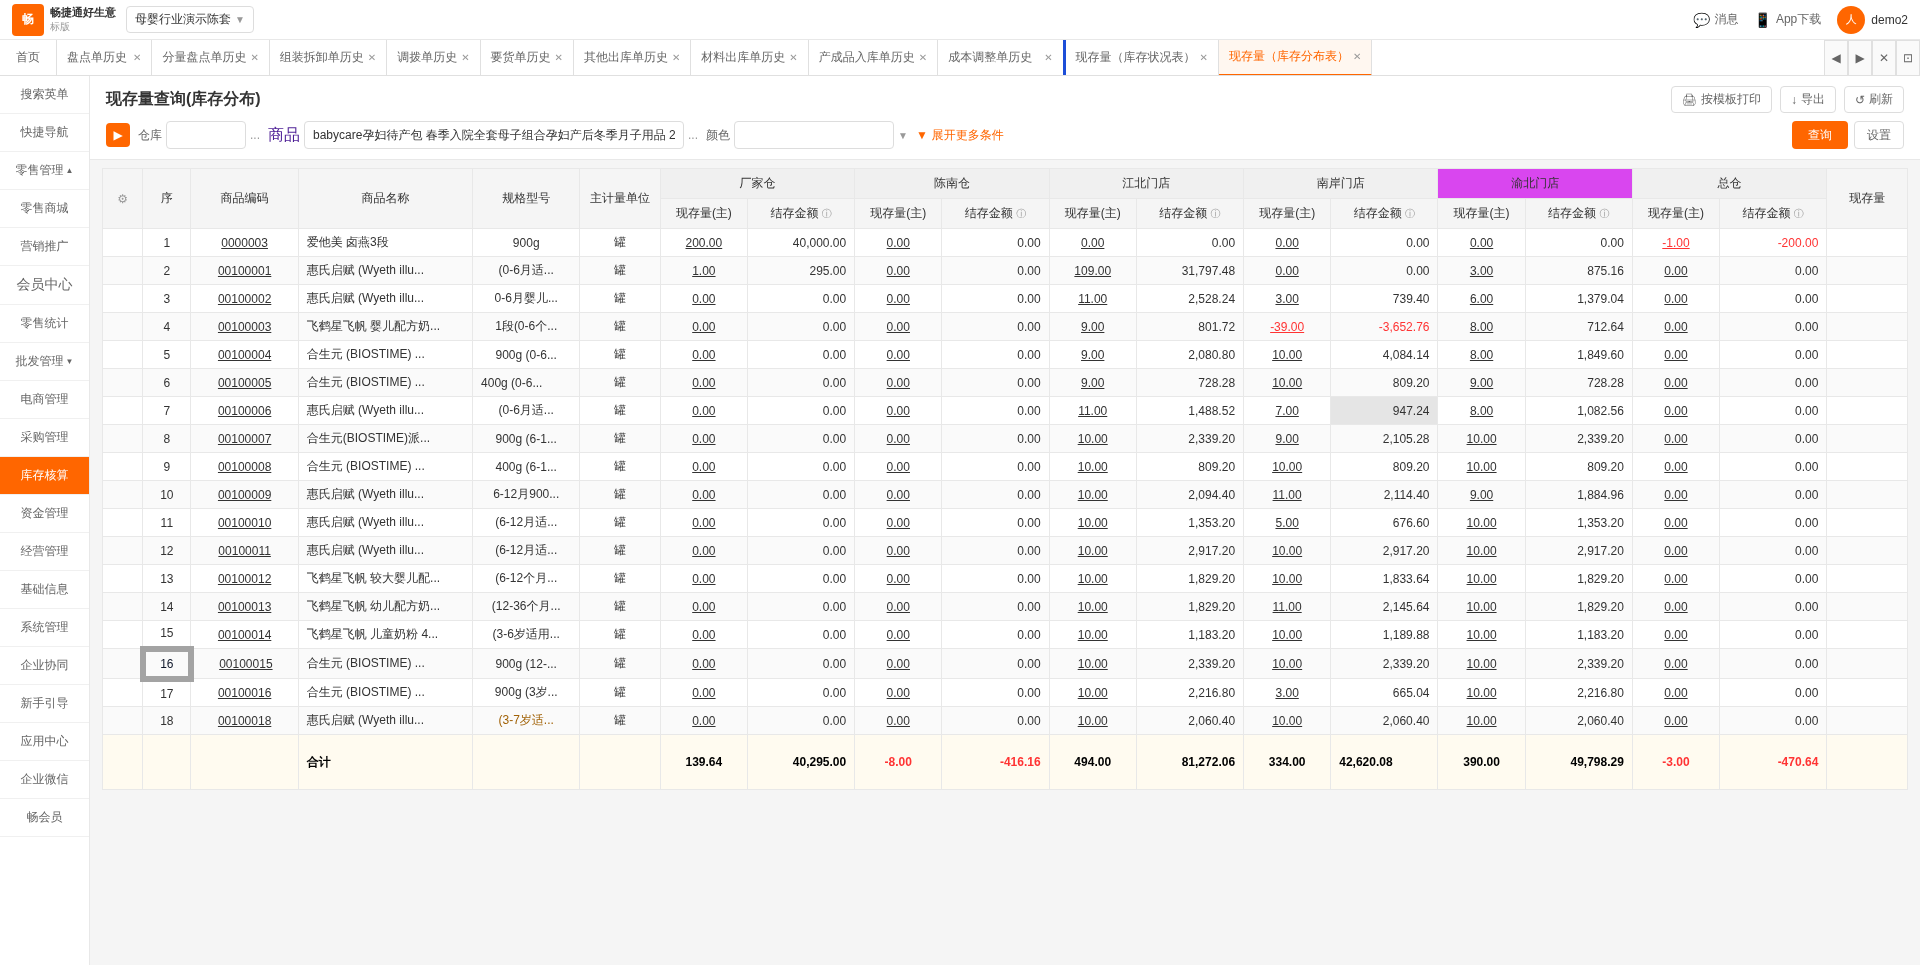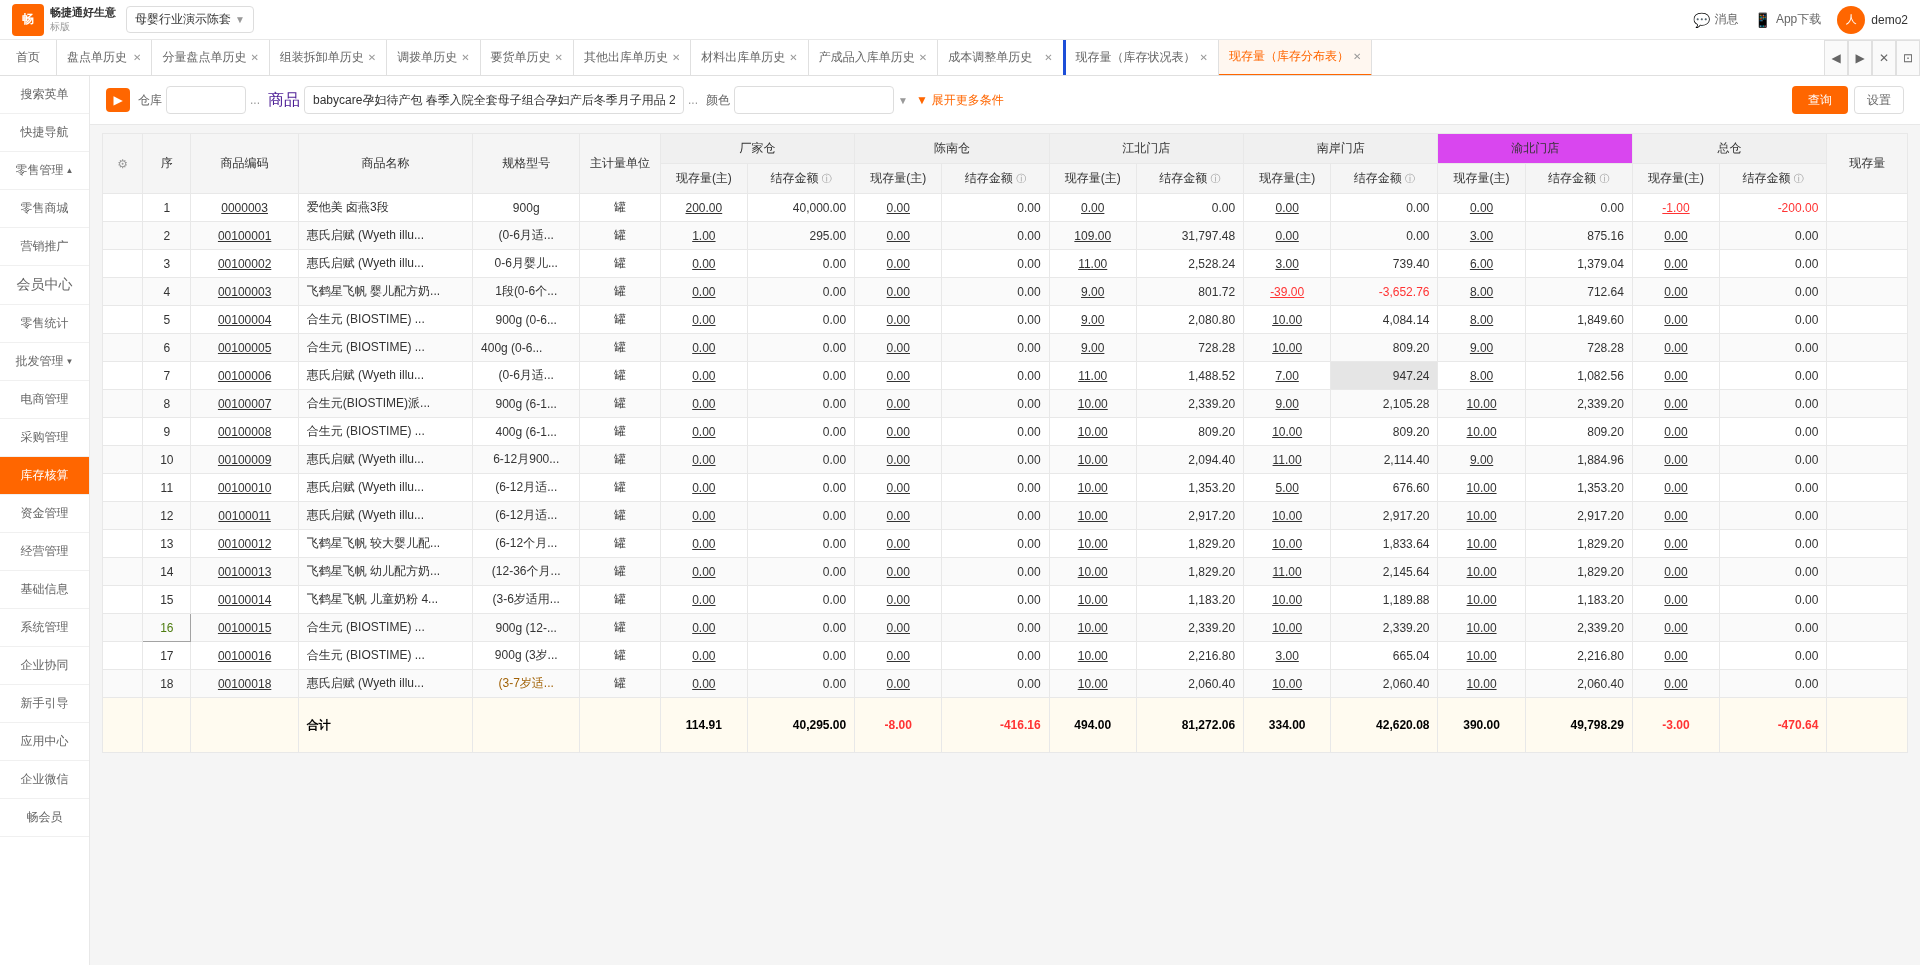--- a/index.html
+++ b/index.html
@@ -120,20 +120,37 @@
     <div style="padding:10px 4px; text-align:center; cursor:pointer; color:#666; font-size:12px; border-bottom:1px solid #f0f0f0;">企业协同</div>
     <div style="padding:10px 4px; text-align:center; cursor:pointer; color:#666; font-size:12px; border-bottom:1px solid #f0f0f0;">新手引导</div>
     <div style="padding:10px 4px; text-align:center; cursor:pointer; color:#666; font-size:12px; border-bottom:1px solid #f0f0f0;">应用中心</div>
     <div style="padding:10px 4px; text-align:center; cursor:pointer; color:#666; font-size:12px; border-bottom:1px solid #f0f0f0;">企业微信</div>
     <div style="padding:10px 4px; text-align:center; cursor:pointer; color:#666; font-size:12px; border-bottom:1px solid #f0f0f0;">畅会员</div>
   </div>
 
   <div style="flex:1; overflow:hidden; display:flex; flex-direction:column; background:#f5f5f5;">
 
     <div style="background:#fff; padding:10px 16px 0; border-bottom:1px solid #e8e8e8;">
+      <div style="display:flex; align-items:center; justify-content:space-between; margin-bottom:8px;">
+        <h2 style="font-size:16px; font-weight:bold; color:#333;">现存量查询(库存分布)</h2>
+        <div style="display:flex; gap:8px;">
+          <button style="display:flex; align-items:center; gap:4px; padding:4px 10px; border:1px solid #ddd; border-radius:4px; cursor:pointer; background:#fff; color:#666; font-size:12px;">
+            <span>🖨</span>
+            <span>按模板打印</span>
+          </button>
+          <button style="display:flex; align-items:center; gap:4px; padding:4px 10px; border:1px solid #ddd; border-radius:4px; cursor:pointer; background:#fff; color:#666; font-size:12px;">
+            <span>↓</span>
+            <span>导出</span>
+          </button>
+          <button style="display:flex; align-items:center; gap:4px; padding:4px 10px; border:1px solid #ddd; border-radius:4px; cursor:pointer; background:#fff; color:#666; font-size:12px;">
+            <span>↺</span>
+            <span>刷新</span>
+          </button>
+        </div>
+      </div>
 
       <div style="display:flex; align-items:center; gap:8px; padding-bottom:10px; flex-wrap:wrap;">
         <div style="width:24px; height:24px; background:#ff6600; border-radius:4px; display:flex; align-items:center; justify-content:center; color:white; cursor:pointer; font-size:12px; flex-shrink:0;">▶</div>
 
         <div style="display:flex; align-items:center; gap:4px;">
           <span style="color:#666; white-space:nowrap; font-size:12px;">仓库</span>
           <input style="height: 28px; padding: 0px 8px; border: 1px solid rgb(221, 221, 221); border-radius: 4px; font-size: 12px; color: rgb(51, 51, 51); width: 80px;" value="">
           <span style="color:#999; cursor:pointer;">...</span>
         </div>
 
@@ -505,21 +522,21 @@
     <td style="border:1px solid #e8e8e8; padding:5px 8px; text-align:center; background:#fff;"><span style="text-decoration:underline; cursor:pointer; color:#333;">10.00</span></td>
     <td style="border:1px solid #e8e8e8; padding:5px 8px; text-align:right; color:#333; background:#fff;">1,189.88</td>
     <td style="border:1px solid #e8e8e8; padding:5px 8px; text-align:center; background:#fff;"><span style="text-decoration:underline; cursor:pointer; color:#333;">10.00</span></td>
     <td style="border:1px solid #e8e8e8; padding:5px 8px; text-align:right; color:#333; background:#fff;">1,183.20</td>
     <td style="border:1px solid #e8e8e8; padding:5px 8px; text-align:center; background:#fff;"><span style="text-decoration:underline; cursor:pointer; color:#333;">0.00</span></td>
     <td style="border:1px solid #e8e8e8; padding:5px 8px; text-align:right; color:#333; background:#fff;">0.00</td>
     <td style="border:1px solid #e8e8e8; padding:5px 8px; text-align:center; background:#fff;"></td>
   </tr>
             <tr>
     <td style="border:1px solid #e8e8e8; padding:5px 8px; text-align:center; background:#fafafa;"></td>
-    <td style="border:1px solid #a3a3a3; padding:5px 8px; text-align:center; color:#4d7c0f; background:#fafafa;">16</td>
+    <td style="border:6px solid #a3a3a3; padding:5px 8px; text-align:center; color:#0f172a; background:#fafafa;">16</td>
     <td style="border:1px solid #e8e8e8; padding:5px 8px; text-align:center; background:#fafafa;"><span style="text-decoration:underline; cursor:pointer; color:#333;">00100015</span></td>
     <td style="border:1px solid #e8e8e8; padding:5px 8px; text-align:left; color:#333; background:#fafafa; max-width:130px; overflow:hidden; white-space:nowrap; text-overflow:ellipsis;">合生元 (BIOSTIME) ...</td>
     <td style="border:1px solid #e8e8e8; padding:5px 8px; text-align:center; color:#333; background:#fafafa;">900g (12-...</td>
     <td style="border:1px solid #e8e8e8; padding:5px 8px; text-align:center; color:#333; background:#fafafa;">罐</td>
     <td style="border:1px solid #e8e8e8; padding:5px 8px; text-align:center; background:#fafafa;"><span style="text-decoration:underline; cursor:pointer; color:#333;">0.00</span></td>
     <td style="border:1px solid #e8e8e8; padding:5px 8px; text-align:right; color:#333; background:#fafafa;">0.00</td>
     <td style="border:1px solid #e8e8e8; padding:5px 8px; text-align:center; background:#fafafa;"><span style="text-decoration:underline; cursor:pointer; color:#333;">0.00</span></td>
     <td style="border:1px solid #e8e8e8; padding:5px 8px; text-align:right; color:#333; background:#fafafa;">0.00</td>
     <td style="border:1px solid #e8e8e8; padding:5px 8px; text-align:center; background:#fafafa;"><span style="text-decoration:underline; cursor:pointer; color:#333;">10.00</span></td>
     <td style="border:1px solid #e8e8e8; padding:5px 8px; text-align:right; color:#333; background:#fafafa;">2,339.20</td>
@@ -573,28 +590,28 @@
     <td style="border:1px solid #e8e8e8; padding:5px 8px; text-align:right; color:#333; background:#fafafa;">0.00</td>
     <td style="border:1px solid #e8e8e8; padding:5px 8px; text-align:center; background:#fafafa;"></td>
   </tr>
             <tr>
   <td style="border:1px solid #e8e8e8; padding:5px 8px; background:#fffbf0; font-weight:bold;"></td>
   <td style="border:1px solid #e8e8e8; padding:5px 8px; background:#fffbf0; font-weight:bold;"></td>
   <td style="border:1px solid #e8e8e8; padding:5px 8px; background:#fffbf0; font-weight:bold;"></td>
   <td style="border:1px solid #e8e8e8; padding:5px 8px; text-align:left; background:#fffbf0; font-weight:bold;">合计</td>
   <td style="border:1px solid #e8e8e8; padding:5px 8px; background:#fffbf0; font-weight:bold;"></td>
   <td style="border:1px solid #e8e8e8; padding:5px 8px; background:#fffbf0; font-weight:bold;"></td>
-  <td style="border:1px solid #e8e8e8; padding:5px 8px; text-align:center; background:#fffbf0; font-weight:bold;">114.91</td>
+  <td style="border:1px solid #e8e8e8; padding:5px 8px; text-align:center; background:#fffbf0; font-weight:bold;">139.64</td>
   <td style="border:1px solid #e8e8e8; padding:5px 8px; text-align:right; background:#fffbf0; font-weight:bold;">40,295.00</td>
   <td style="border:1px solid #e8e8e8; padding:5px 8px; text-align:center; background:#fffbf0; font-weight:bold; color:#ff3333;">-8.00</td>
   <td style="border:1px solid #e8e8e8; padding:5px 8px; text-align:right; background:#fffbf0; font-weight:bold; color:#ff3333;">-416.16</td>
   <td style="border:1px solid #e8e8e8; padding:5px 8px; text-align:center; background:#fffbf0; font-weight:bold;">494.00</td>
   <td style="border:1px solid #e8e8e8; padding:5px 8px; text-align:right; background:#fffbf0; font-weight:bold;">81,272.06</td>
   <td style="border:1px solid #e8e8e8; padding:5px 8px; text-align:center; background:#fffbf0; font-weight:bold;">334.00</td>
-  <td style="border:1px solid #e8e8e8; padding:20px 8px; text-align:right; background:#fffbf0; font-weight:bold;">42,620.08</td>
+  <td style="border:1px solid #e8e8e8; padding:20px 8px; text-align:left; background:#fffbf0; font-weight:bold;">42,620.08</td>
   <td style="border:1px solid #e8e8e8; padding:5px 8px; text-align:center; background:#fffbf0; font-weight:bold;">390.00</td>
   <td style="border:1px solid #e8e8e8; padding:5px 8px; text-align:right; background:#fffbf0; font-weight:bold;">49,798.29</td>
   <td style="border:1px solid #e8e8e8; padding:5px 8px; text-align:center; background:#fffbf0; font-weight:bold; color:#ff3333;">-3.00</td>
   <td style="border:1px solid #e8e8e8; padding:5px 8px; text-align:right; background:#fffbf0; font-weight:bold; color:#ff3333;">-470.64</td>
   <td style="border:1px solid #e8e8e8; padding:5px 8px; background:#fffbf0; font-weight:bold;"></td>
 </tr>
           </tbody>
       </table>
     </div>
   </div>

